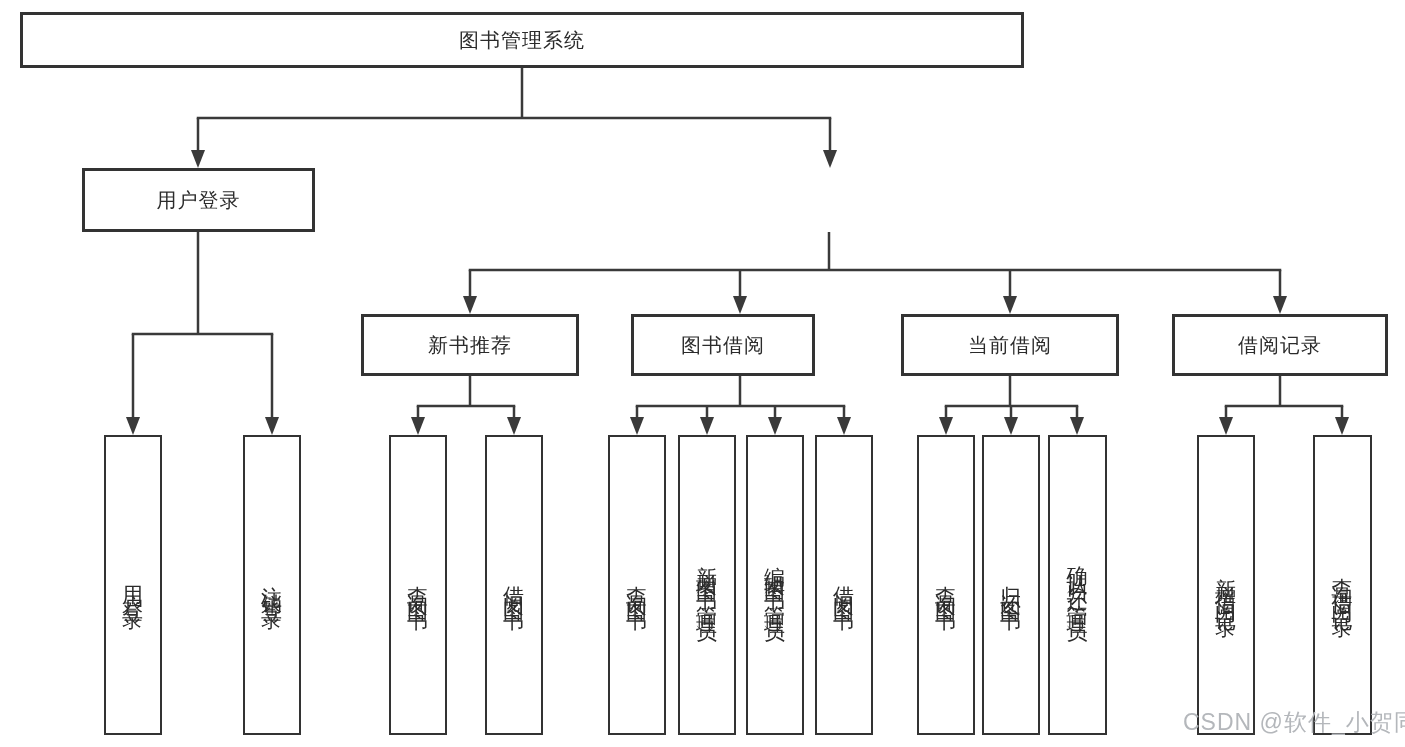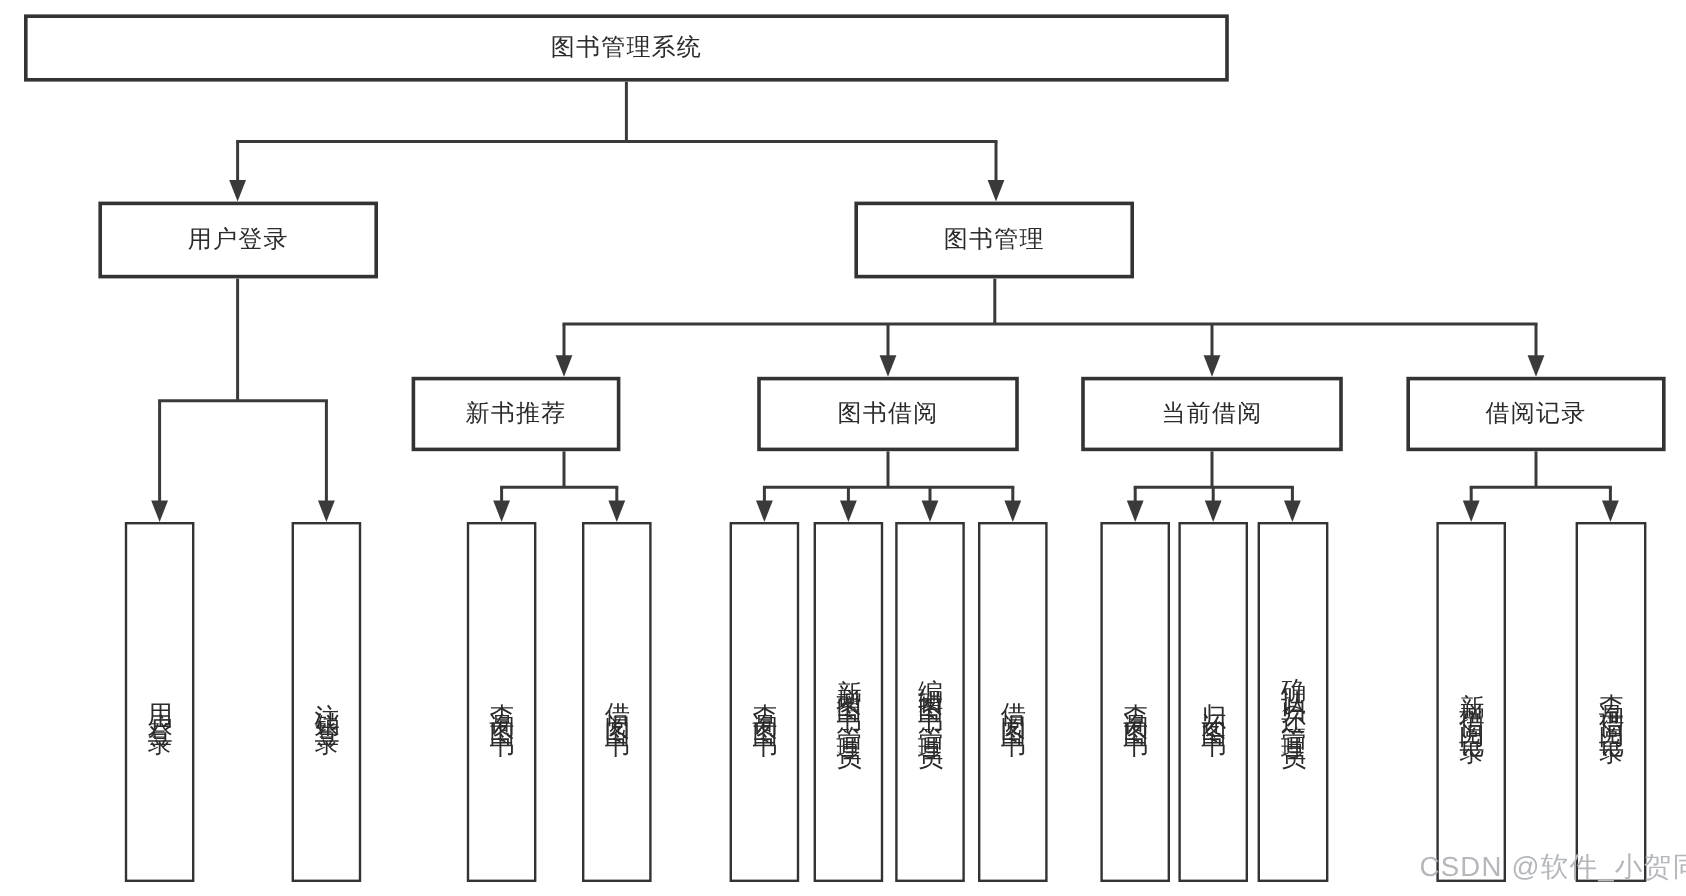--- a/index.html
+++ b/index.html
@@ -108,27 +108,24 @@
       <line x1="1342" y1="406" x2="1342" y2="419" stroke="#3a3a3a" stroke-width="2.5"></line>
       <polygon points="1335,417 1349,417 1342,435" fill="#3a3a3a"></polygon>
     </svg>
 
   <div class="node" style="left: 20px; top: 12px; width: 1004px; height: 56px;">
       <span class="lbl">图书管理系统</span>
     </div>
     <div class="node" style="left: 82px; top: 168px; width: 233px; height: 64px;">
       <span class="lbl">用户登录</span>
     </div>
-    <div class="node" style="left: 712px; top: 168px; width: 233px; height: 64px;">
-      <span class="lbl">图书管理</span>
-    </div>
-    <div class="node" style="left: 343px; top: 314px; width: 174px; height: 62px; font-family: Liberation Serif, serif;">
+    <div class="node" style="left: 361px; top: 314px; width: 218px; height: 62px; font-family: Liberation Serif, serif;">
       <span class="lbl">新书推荐</span>
     </div>
-    <div class="node" style="left: 631px; top: 314px; width: 218px; height: 62px;">
+    <div class="node" style="left: 631px; top: 314px; width: 184px; height: 62px;">
       <span class="lbl">图书借阅</span>
     </div>
     <div class="node" style="left: 901px; top: 314px; width: 218px; height: 62px; align-items: center;">
       <span class="lbl">当前借阅</span>
     </div>
     <div class="node" style="left: 1172px; top: 314px; width: 216px; height: 62px;">
       <span class="lbl">借阅记录</span>
     </div>
     <div class="node vertical" style="left: 104px; top: 435px; width: 58px; height: 300px;">
       <span class="lbl">用户登录</span>

